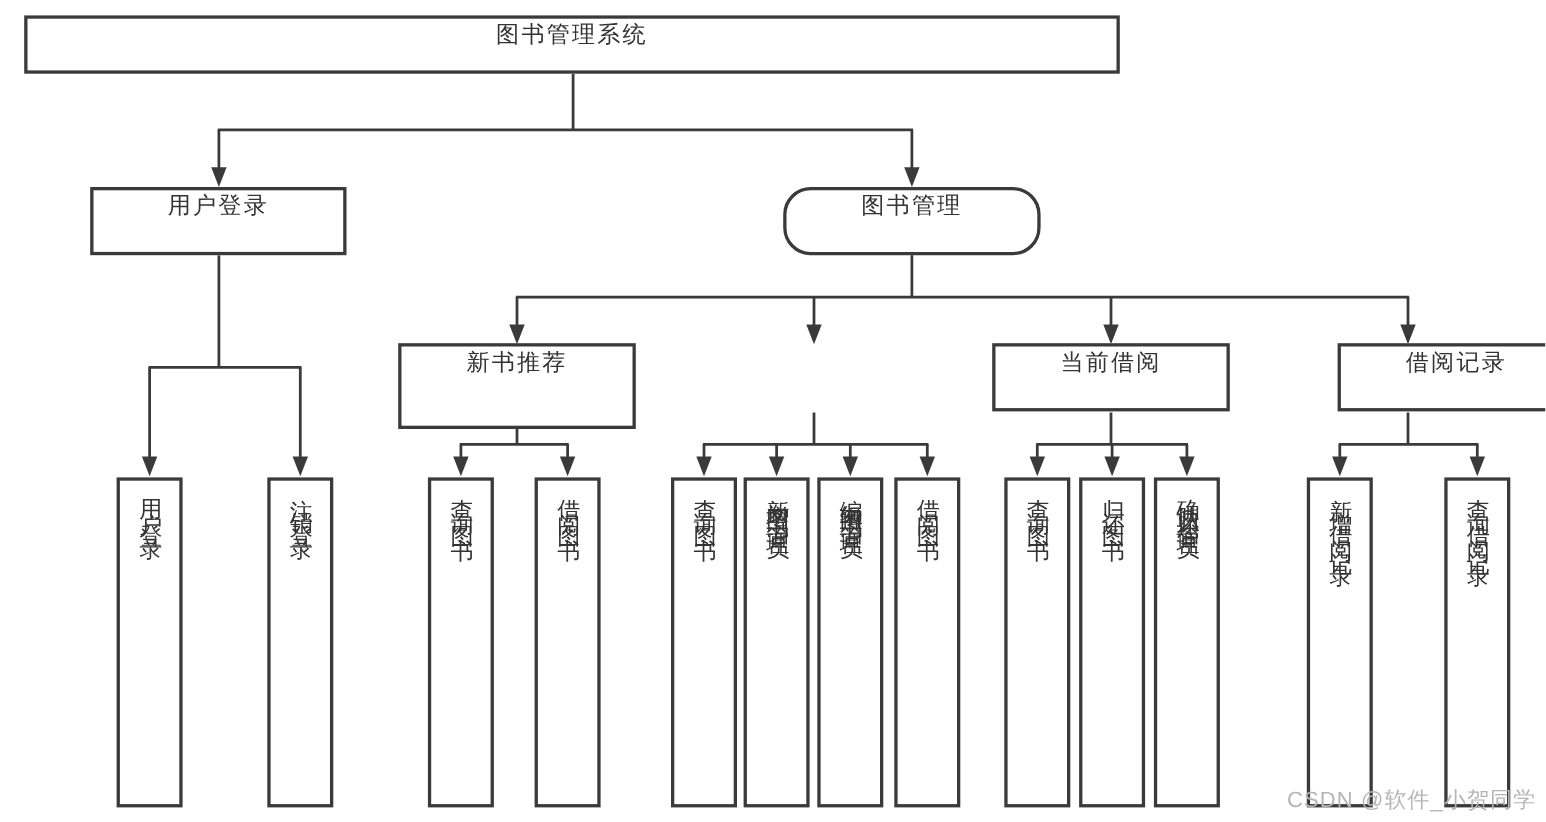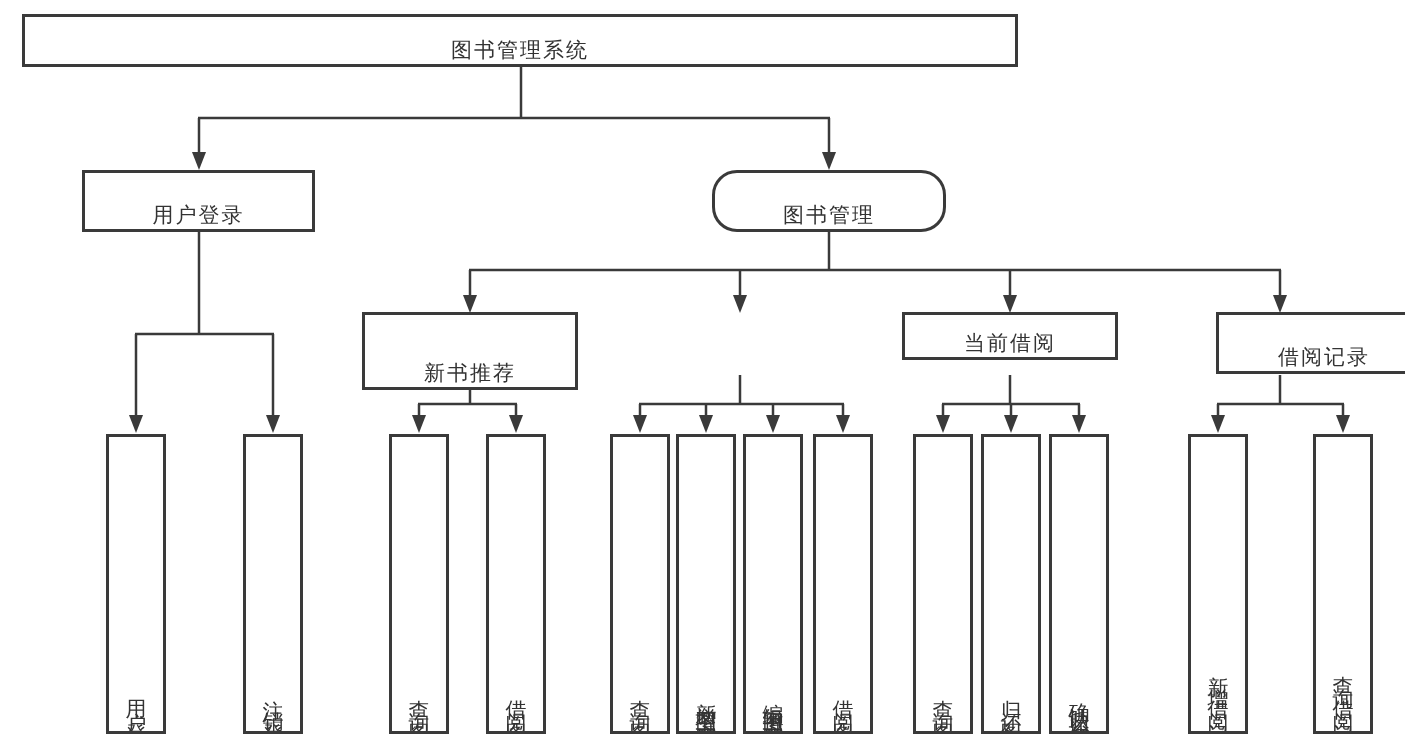--- a/index.html
+++ b/index.html
@@ -20,21 +20,21 @@
     left: 0;
     top: 0;
     z-index: 1;
   }
   .node {
     position: absolute;
     box-sizing: border-box;
     border: 3px solid #3a3a3a;
     background: #ffffff;
     display: flex;
-    align-items: flex-end;
+    align-items: flex-start;
     justify-content: center;
     color: #333333;
     font-size: 21px;
     z-index: 2;
     letter-spacing: 2px;
   }
   .node.leaf {
     overflow: hidden;
   }
   .vtext {
@@ -136,21 +136,21 @@
   <div class="node" style="left:82px; top:170px; width:233px; height:62px;">
     <span>用户登录</span>
   </div>
   <div class="node" style="left:712px; top:170px; width:234px; height:62px;border-radius:25px;">
     <span>图书管理</span>
   </div>
 
   <div class="node" style="left:362px; top:312px; width:216px; height:78px;">
     <span>新书推荐</span>
   </div>
-  <div class="node" style="left:902px; top:312px; width:216px; height:48px;">
+  <div class="node" style="left:902px; top:312px; width:216px; height:62px;">
     <span>当前借阅</span>
   </div>
   <div class="node" style="left:1216px; top:312px; width:216px; height:62px;">
     <span>借阅记录</span>
   </div>
 
   <div class="node leaf" style="left:106px; top:434px; width:60px; height:300px;">
     <span class="vtext">用户登录</span>
   </div>
   <div class="node leaf" style="left:243px; top:434px; width:60px; height:300px;">
@@ -187,14 +187,15 @@
     <span class="vtext tight">确认归还（管理员）</span>
   </div>
 
   <div class="node leaf" style="left:1188px; top:434px; width:60px; height:300px;">
     <span class="vtext">新增借阅记录</span>
   </div>
   <div class="node leaf" style="left:1313px; top:434px; width:60px; height:300px;">
     <span class="vtext">查询借阅记录</span>
   </div>
 
+  <div class="watermark">CSDN @软件_小贺同学</div>
 
 </div>
 
 </body></html>

